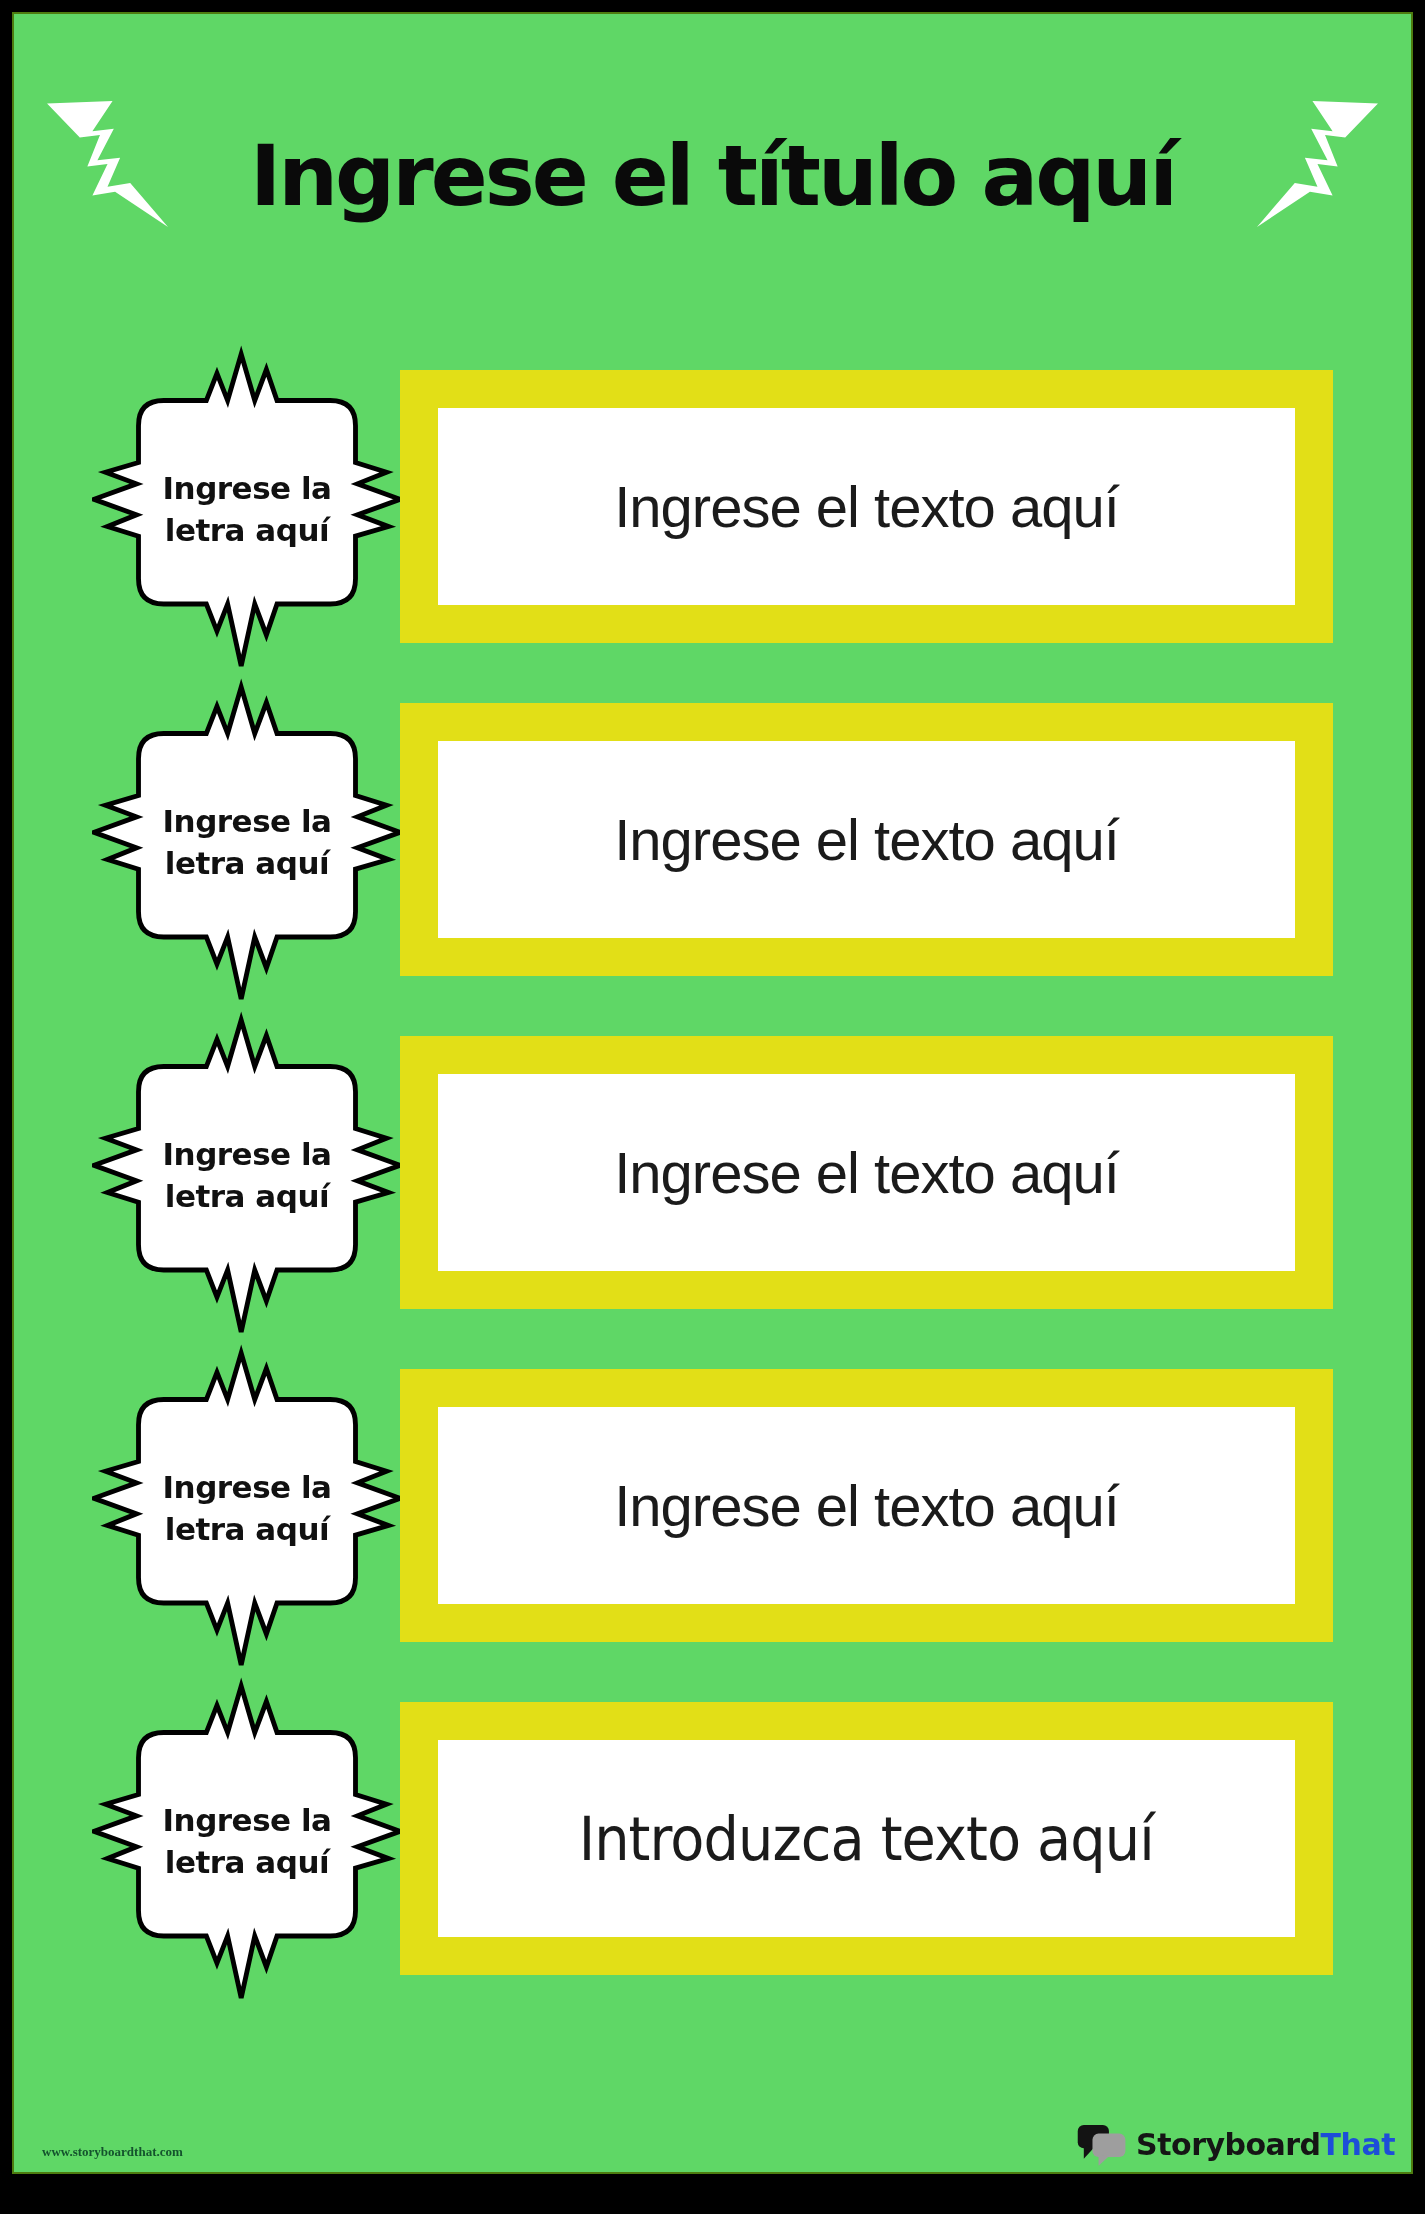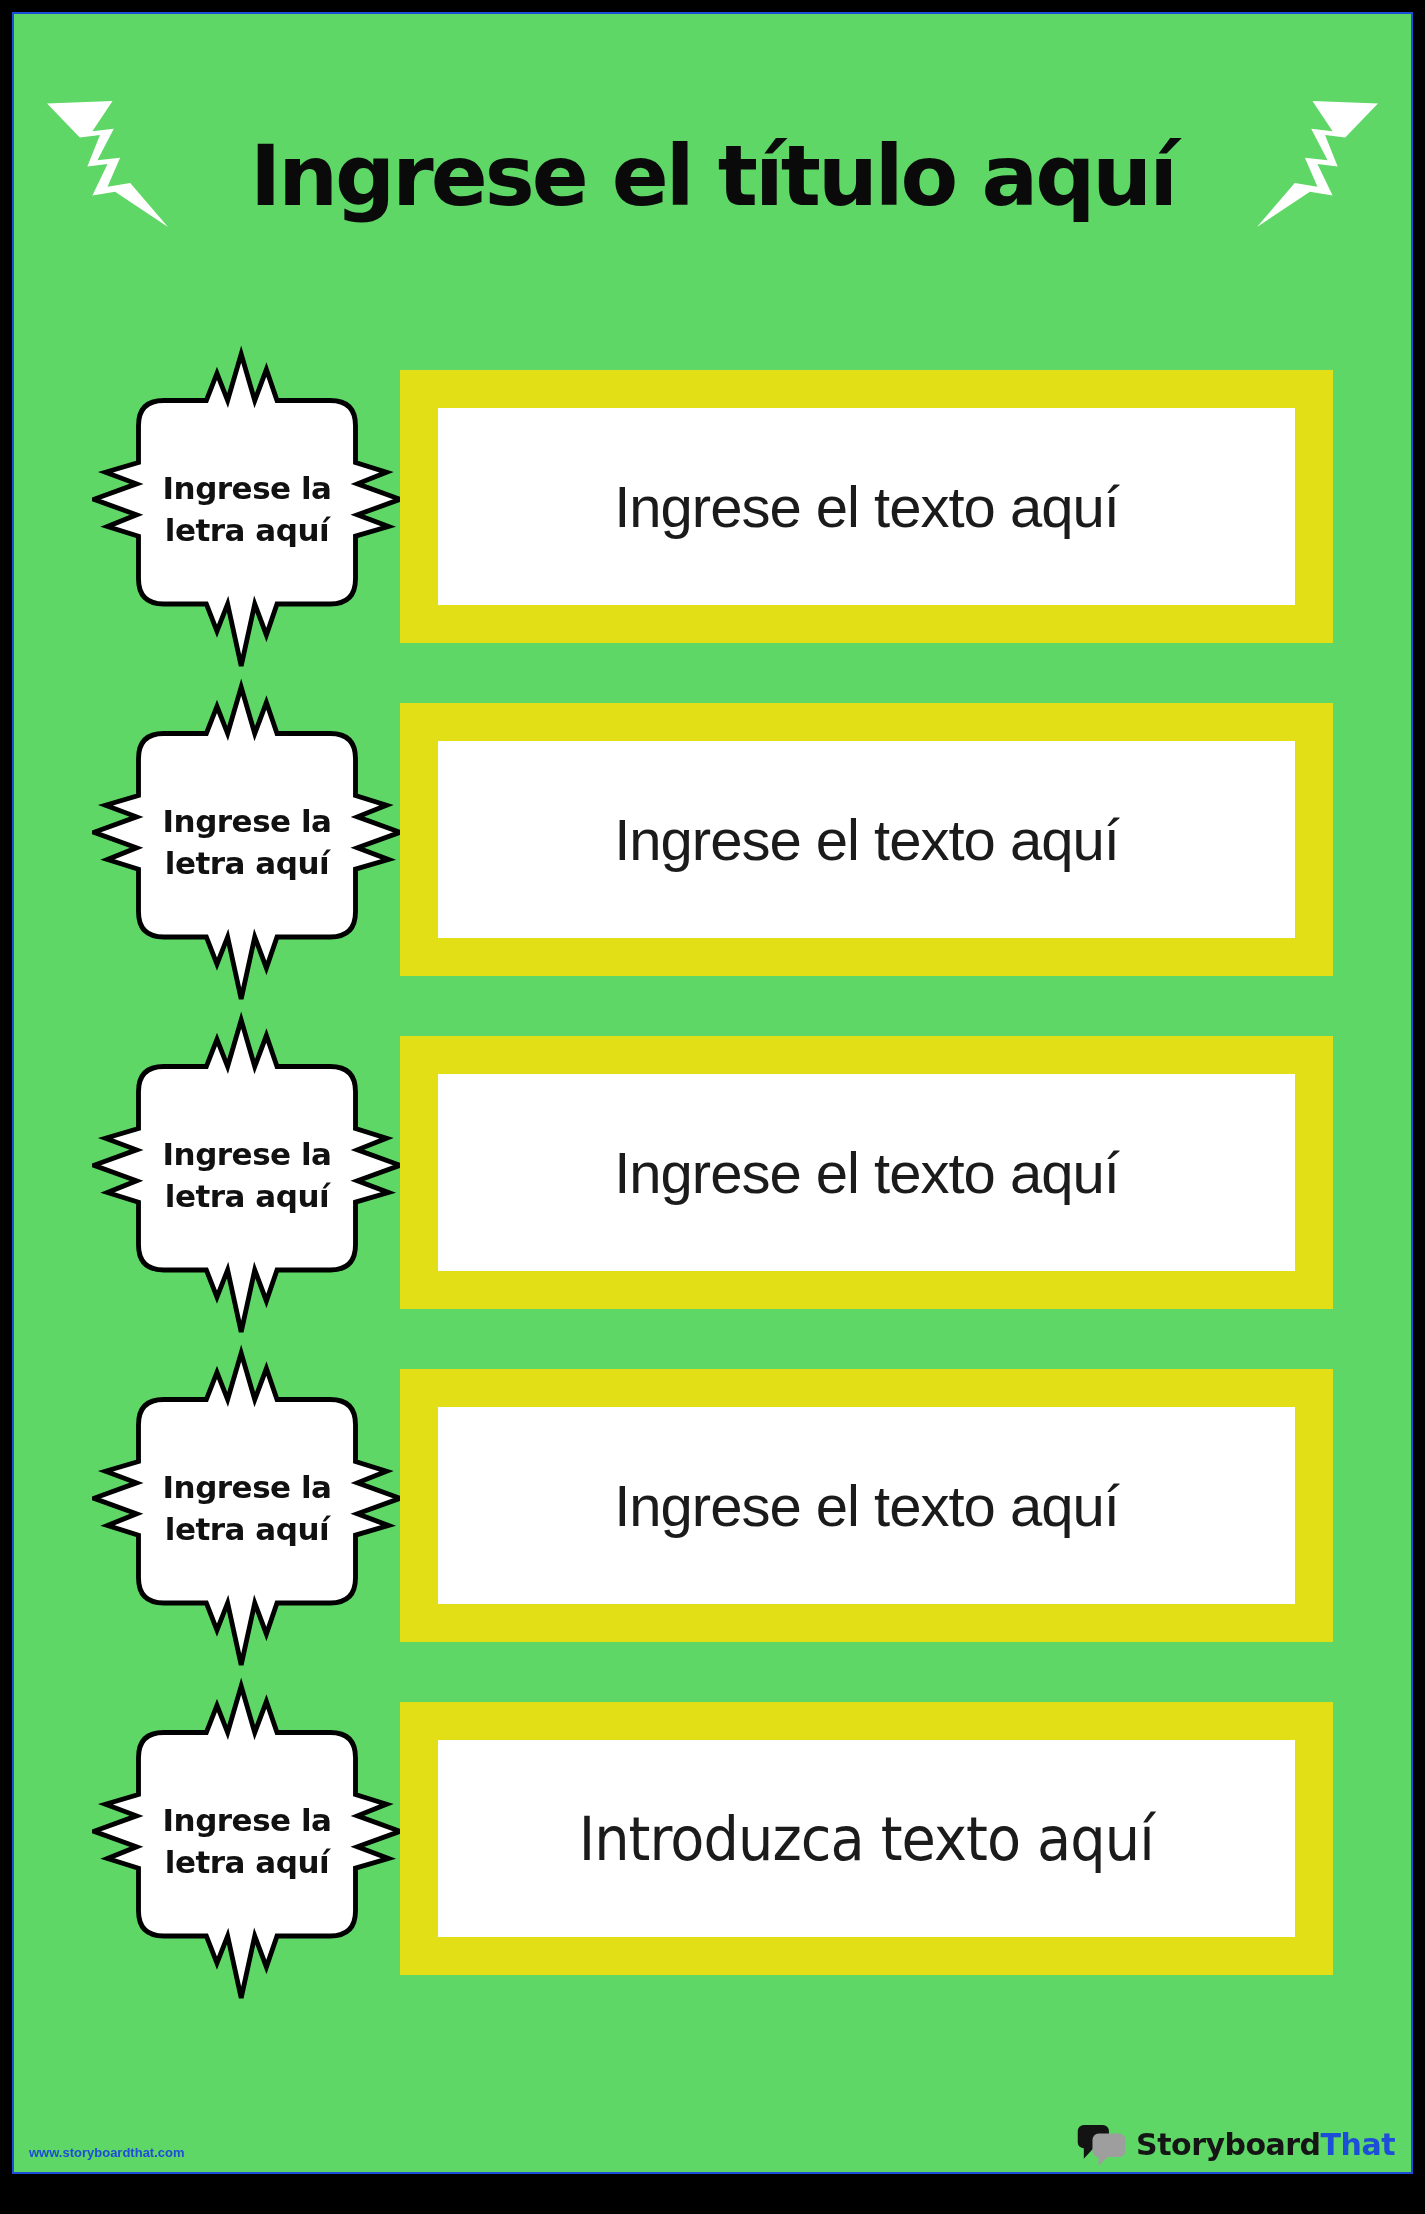--- a/index.html
+++ b/index.html
@@ -8,21 +8,21 @@
     width:1425px;height:2214px;
     background:#000;
     overflow:hidden;
     font-family:"Liberation Sans", sans-serif;
   }
   
   .poster{
     position:absolute;
     left:12px; top:12px; right:12px; bottom:40px;
     background:#5fd766;
-    border:2px solid #1d4ed8;
+    border:2px solid #4d7c0f;
     box-sizing:border-box;
   }
   .title{
     position:absolute;
     left:0; top:116px; width:100%;
     text-align:center;
     font-family:"DejaVu Sans", sans-serif;
     font-weight:800;
     font-size:84px;
     letter-spacing:-3px;
@@ -85,25 +85,25 @@
     color:#1b1b1b;
     white-space:nowrap;
   }
   .row-4 .main-text{
     font-family:"DejaVu Sans", sans-serif;
     font-size:60px;
     transform:scaleX(0.93);
   }
   .footer-url{
     position:absolute;
-    left:15px; bottom:12px;
-    font-family:Liberation Sans, sans-serif;
+    left:28px; bottom:12px;
+    font-family:Liberation Serif, serif;
     font-weight:bold;
     font-size:13px;
-    color:#1d4ed8;
+    color:#14532d;
   }
   .logo{
     position:absolute;
     right:16px; bottom:4px;
     height:48px;
     display:flex; align-items:center;
   }
   .logo-icon{ width:52px; height:46px; margin-right:8px; }
   .logo-text{
     font-family:"DejaVu Sans", sans-serif;

